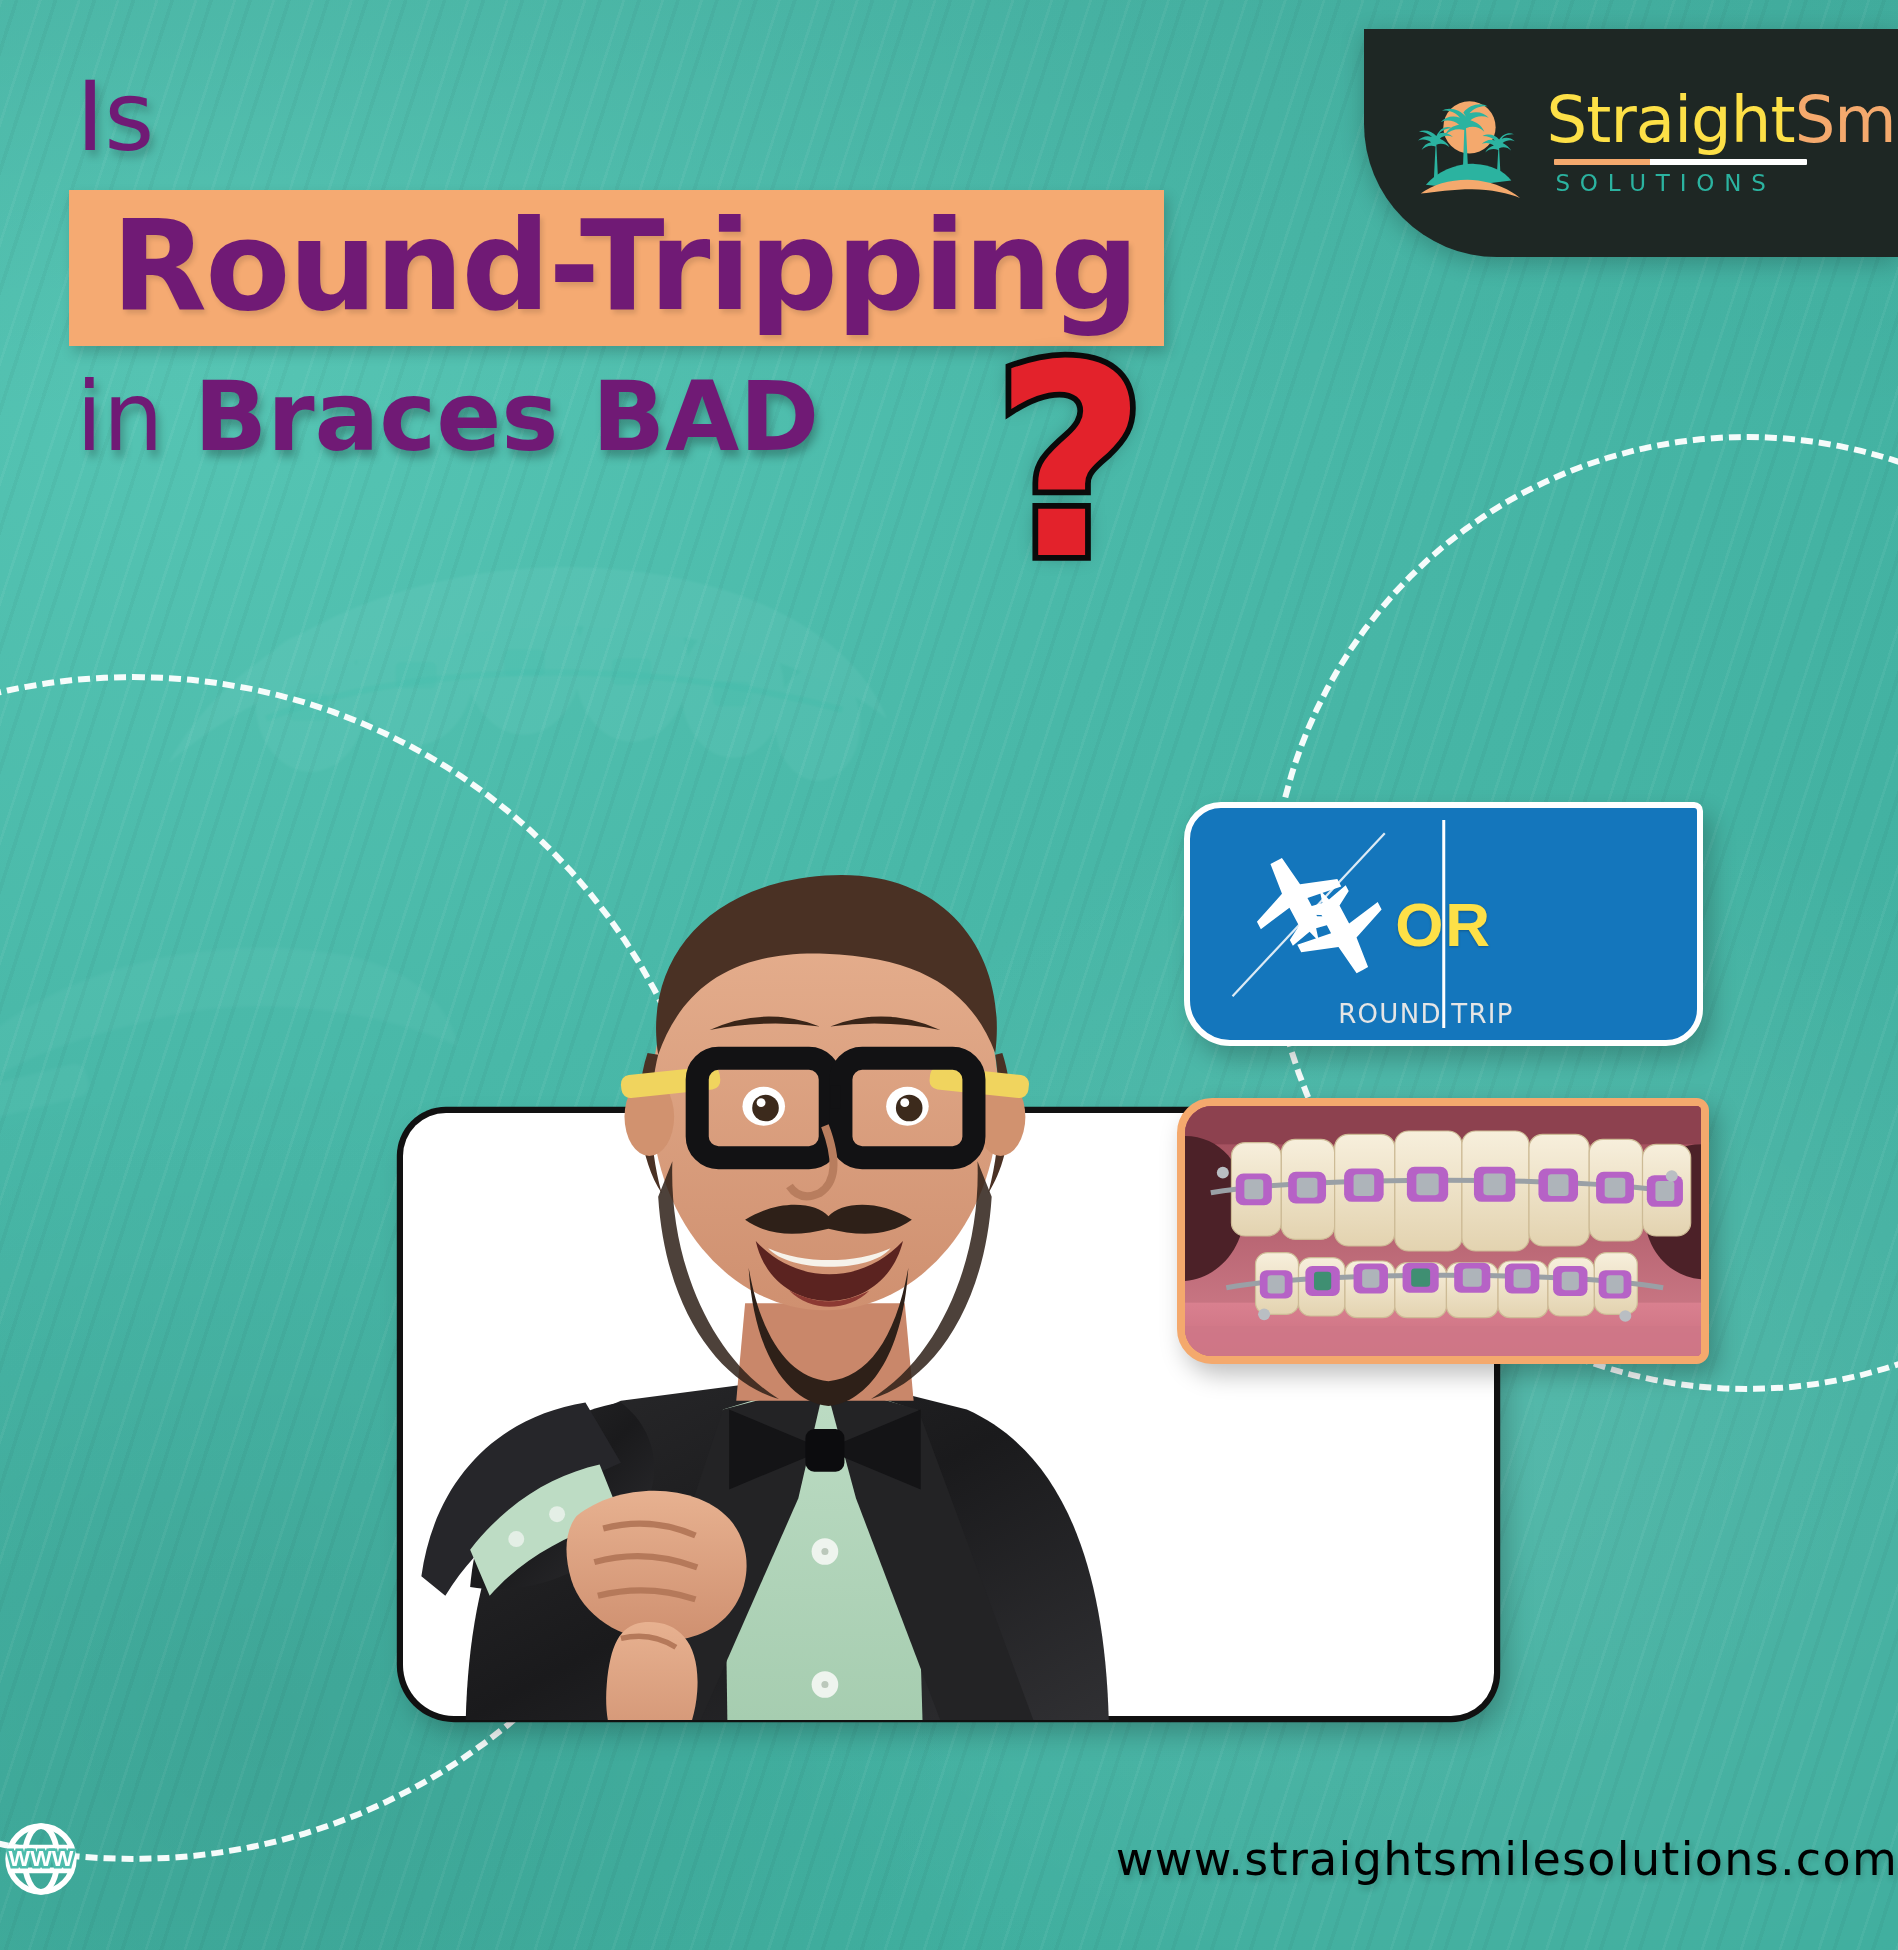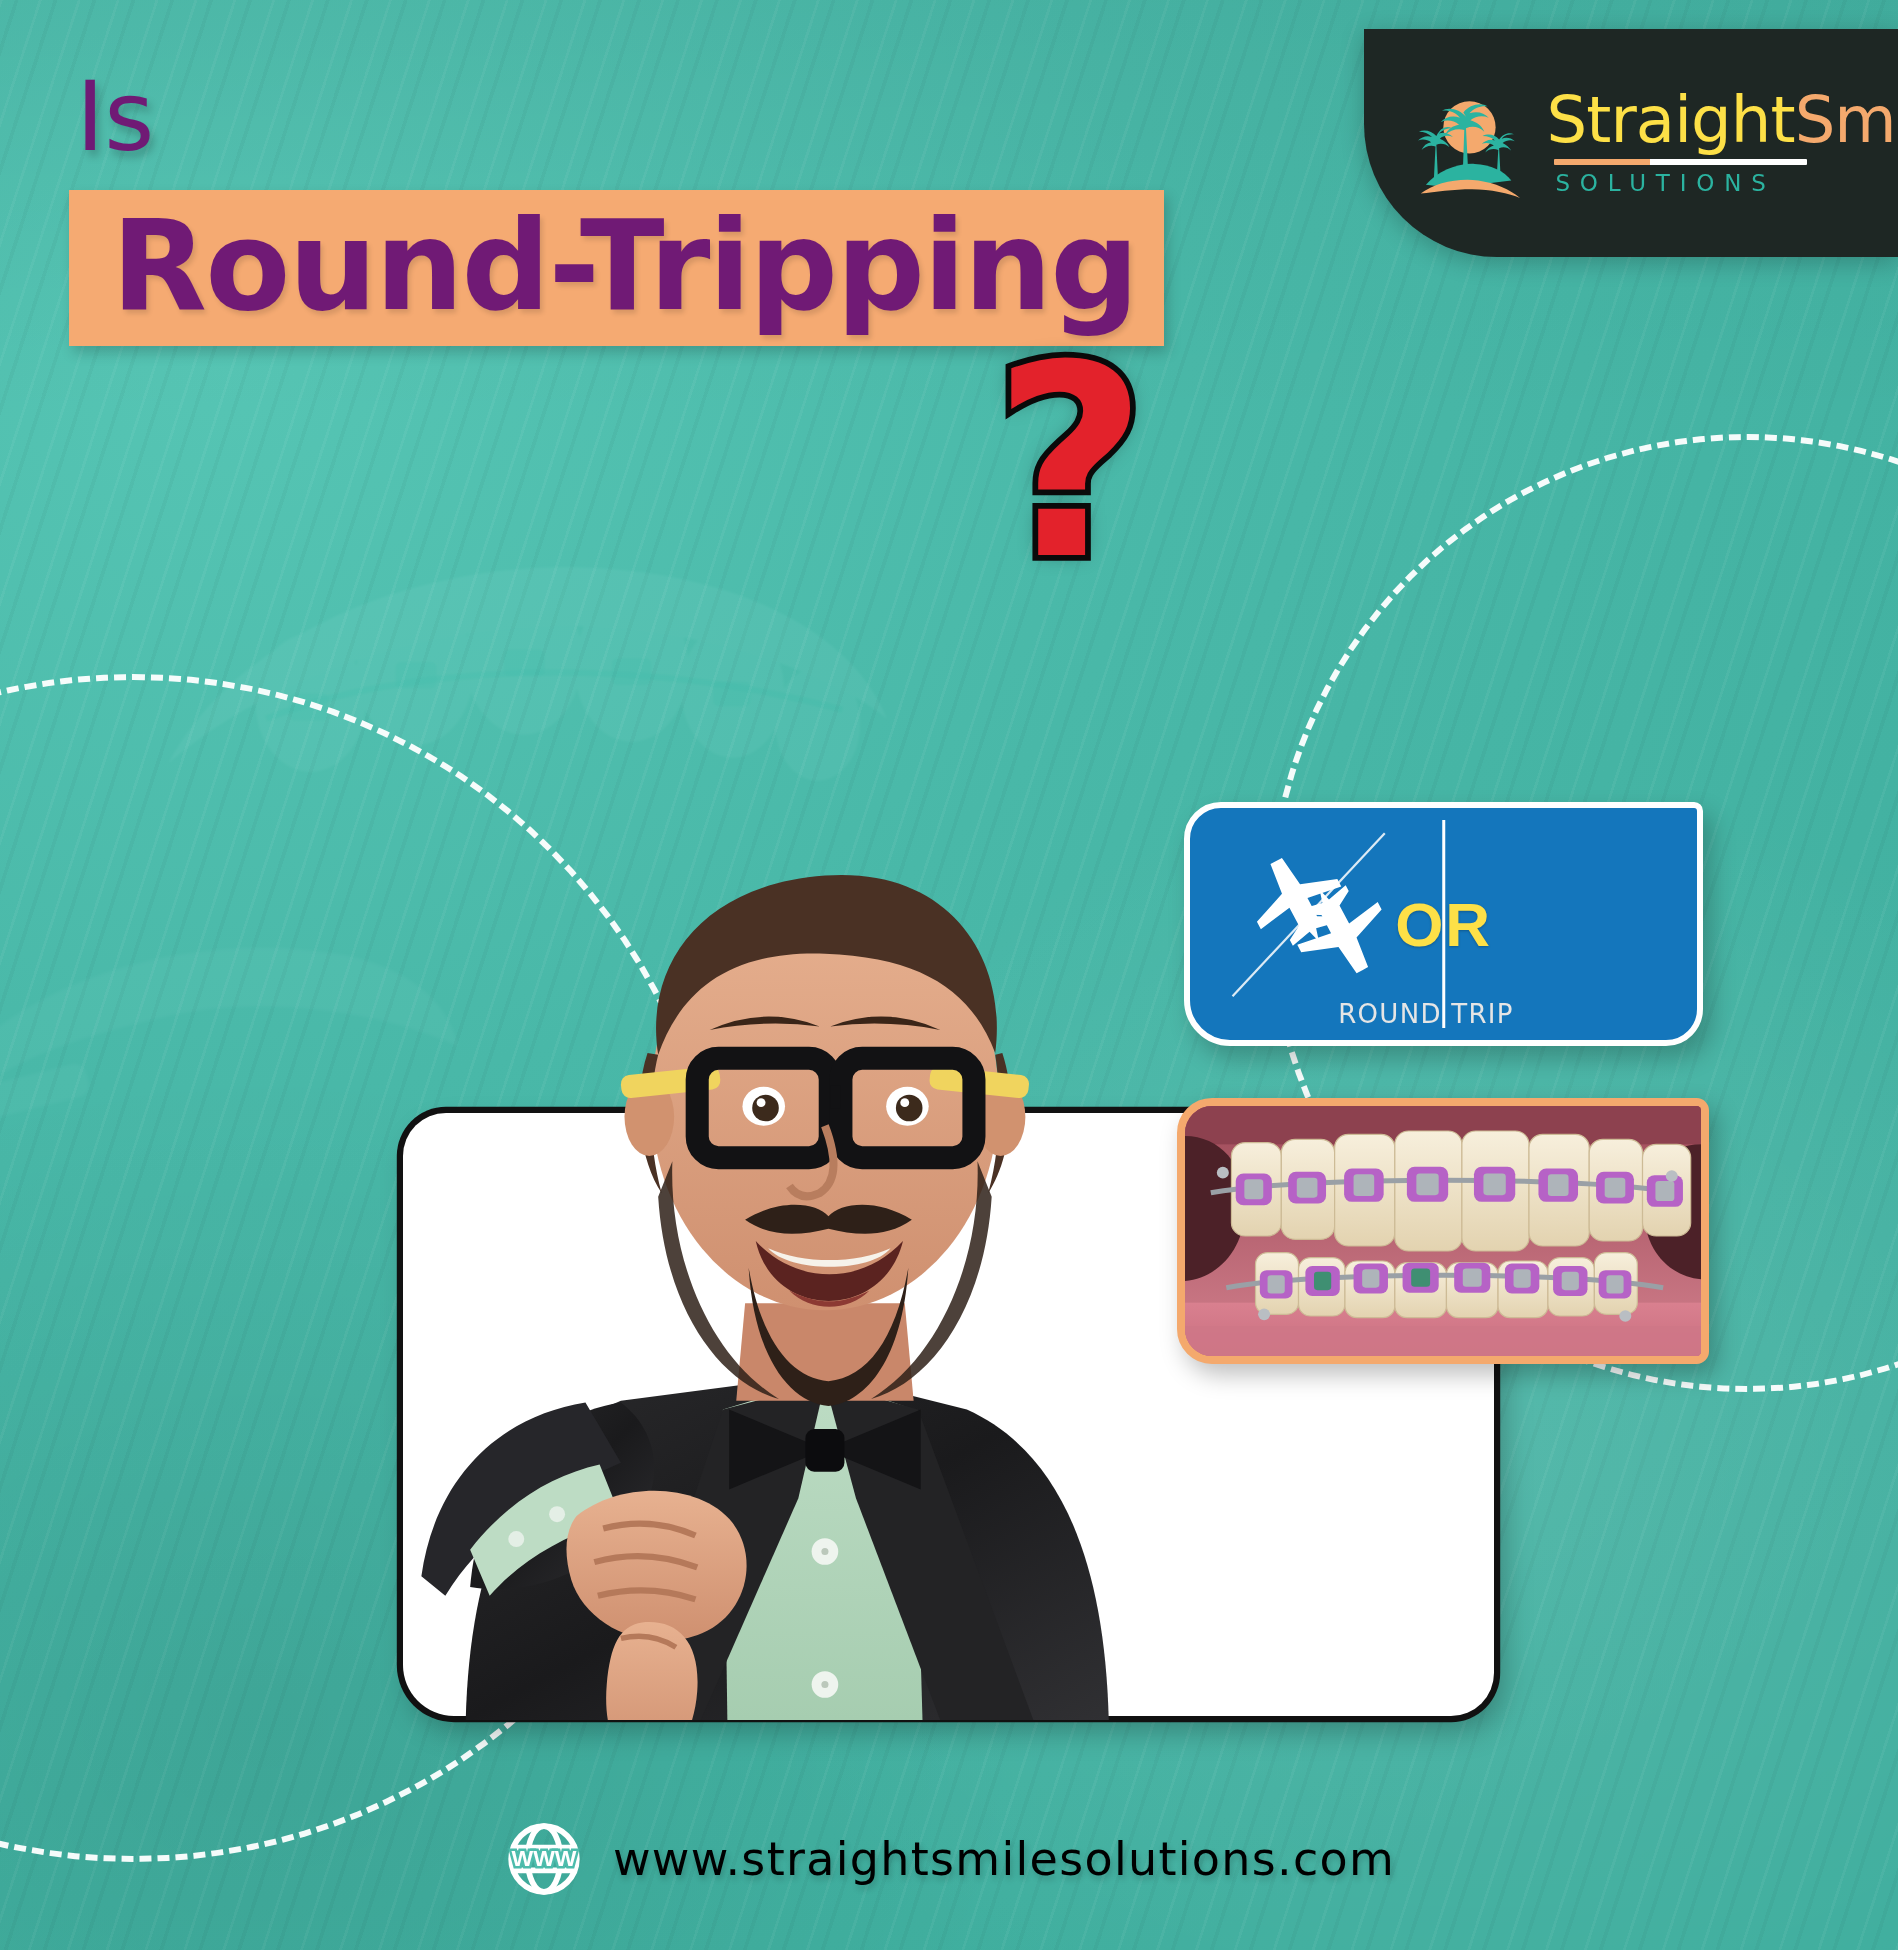--- a/index.html
+++ b/index.html
@@ -191,21 +191,21 @@
     border-radius:35px 12.4px 12.4px 35px;
     overflow:hidden;
     box-shadow:7px 10.6px 23px rgba(0,0,0,.25);
     background:#b9727e;
   }
   .braces-svg{ width:100%; height:100%; display:block; }
 
   
   .footer{
     position:absolute; left:0; right:0; bottom:51px;
-    display:flex; align-items:center; justify-content:center; gap:28px;
+    display:flex; align-items:center; justify-content:space-between; gap:28px;
   }
   .www-icon{ width:82px; height:82px; flex:0 0 auto; }
   .footer-url{
     color:#000000; font-size:46px; letter-spacing:1.3px;
     font-family:"DejaVu Sans", sans-serif;
     text-shadow:1.8px 3.5px 6.2px rgba(0,0,0,.20);
     white-space:nowrap;
   }
 </style>
 </head>
@@ -270,20 +270,21 @@
       <div class="brand-rule"></div>
       <div class="brand-sub">SOLUTIONS</div>
     </div>
   </div>
 
   <div class="headline">
     <div class="hl-line hl-1">Is</div>
     <div class="hl-2-wrap">
       <span class="hl-line hl-2">Round-Tripping</span>
     </div>
+    <div class="hl-line hl-3"><span>in </span><b>Braces BAD</b></div>
   </div>
   <div class="qmark">?</div>
 
   <div class="person-panel"></div>
 
   <svg class="person" viewBox="0 0 1160 1150">
     <defs>
       <linearGradient id="skin" x1="0" y1="0" x2="0" y2="1">
         <stop offset="0" stop-color="#e7b190"></stop>
           <stop offset="1" stop-color="#cf9070"></stop>

